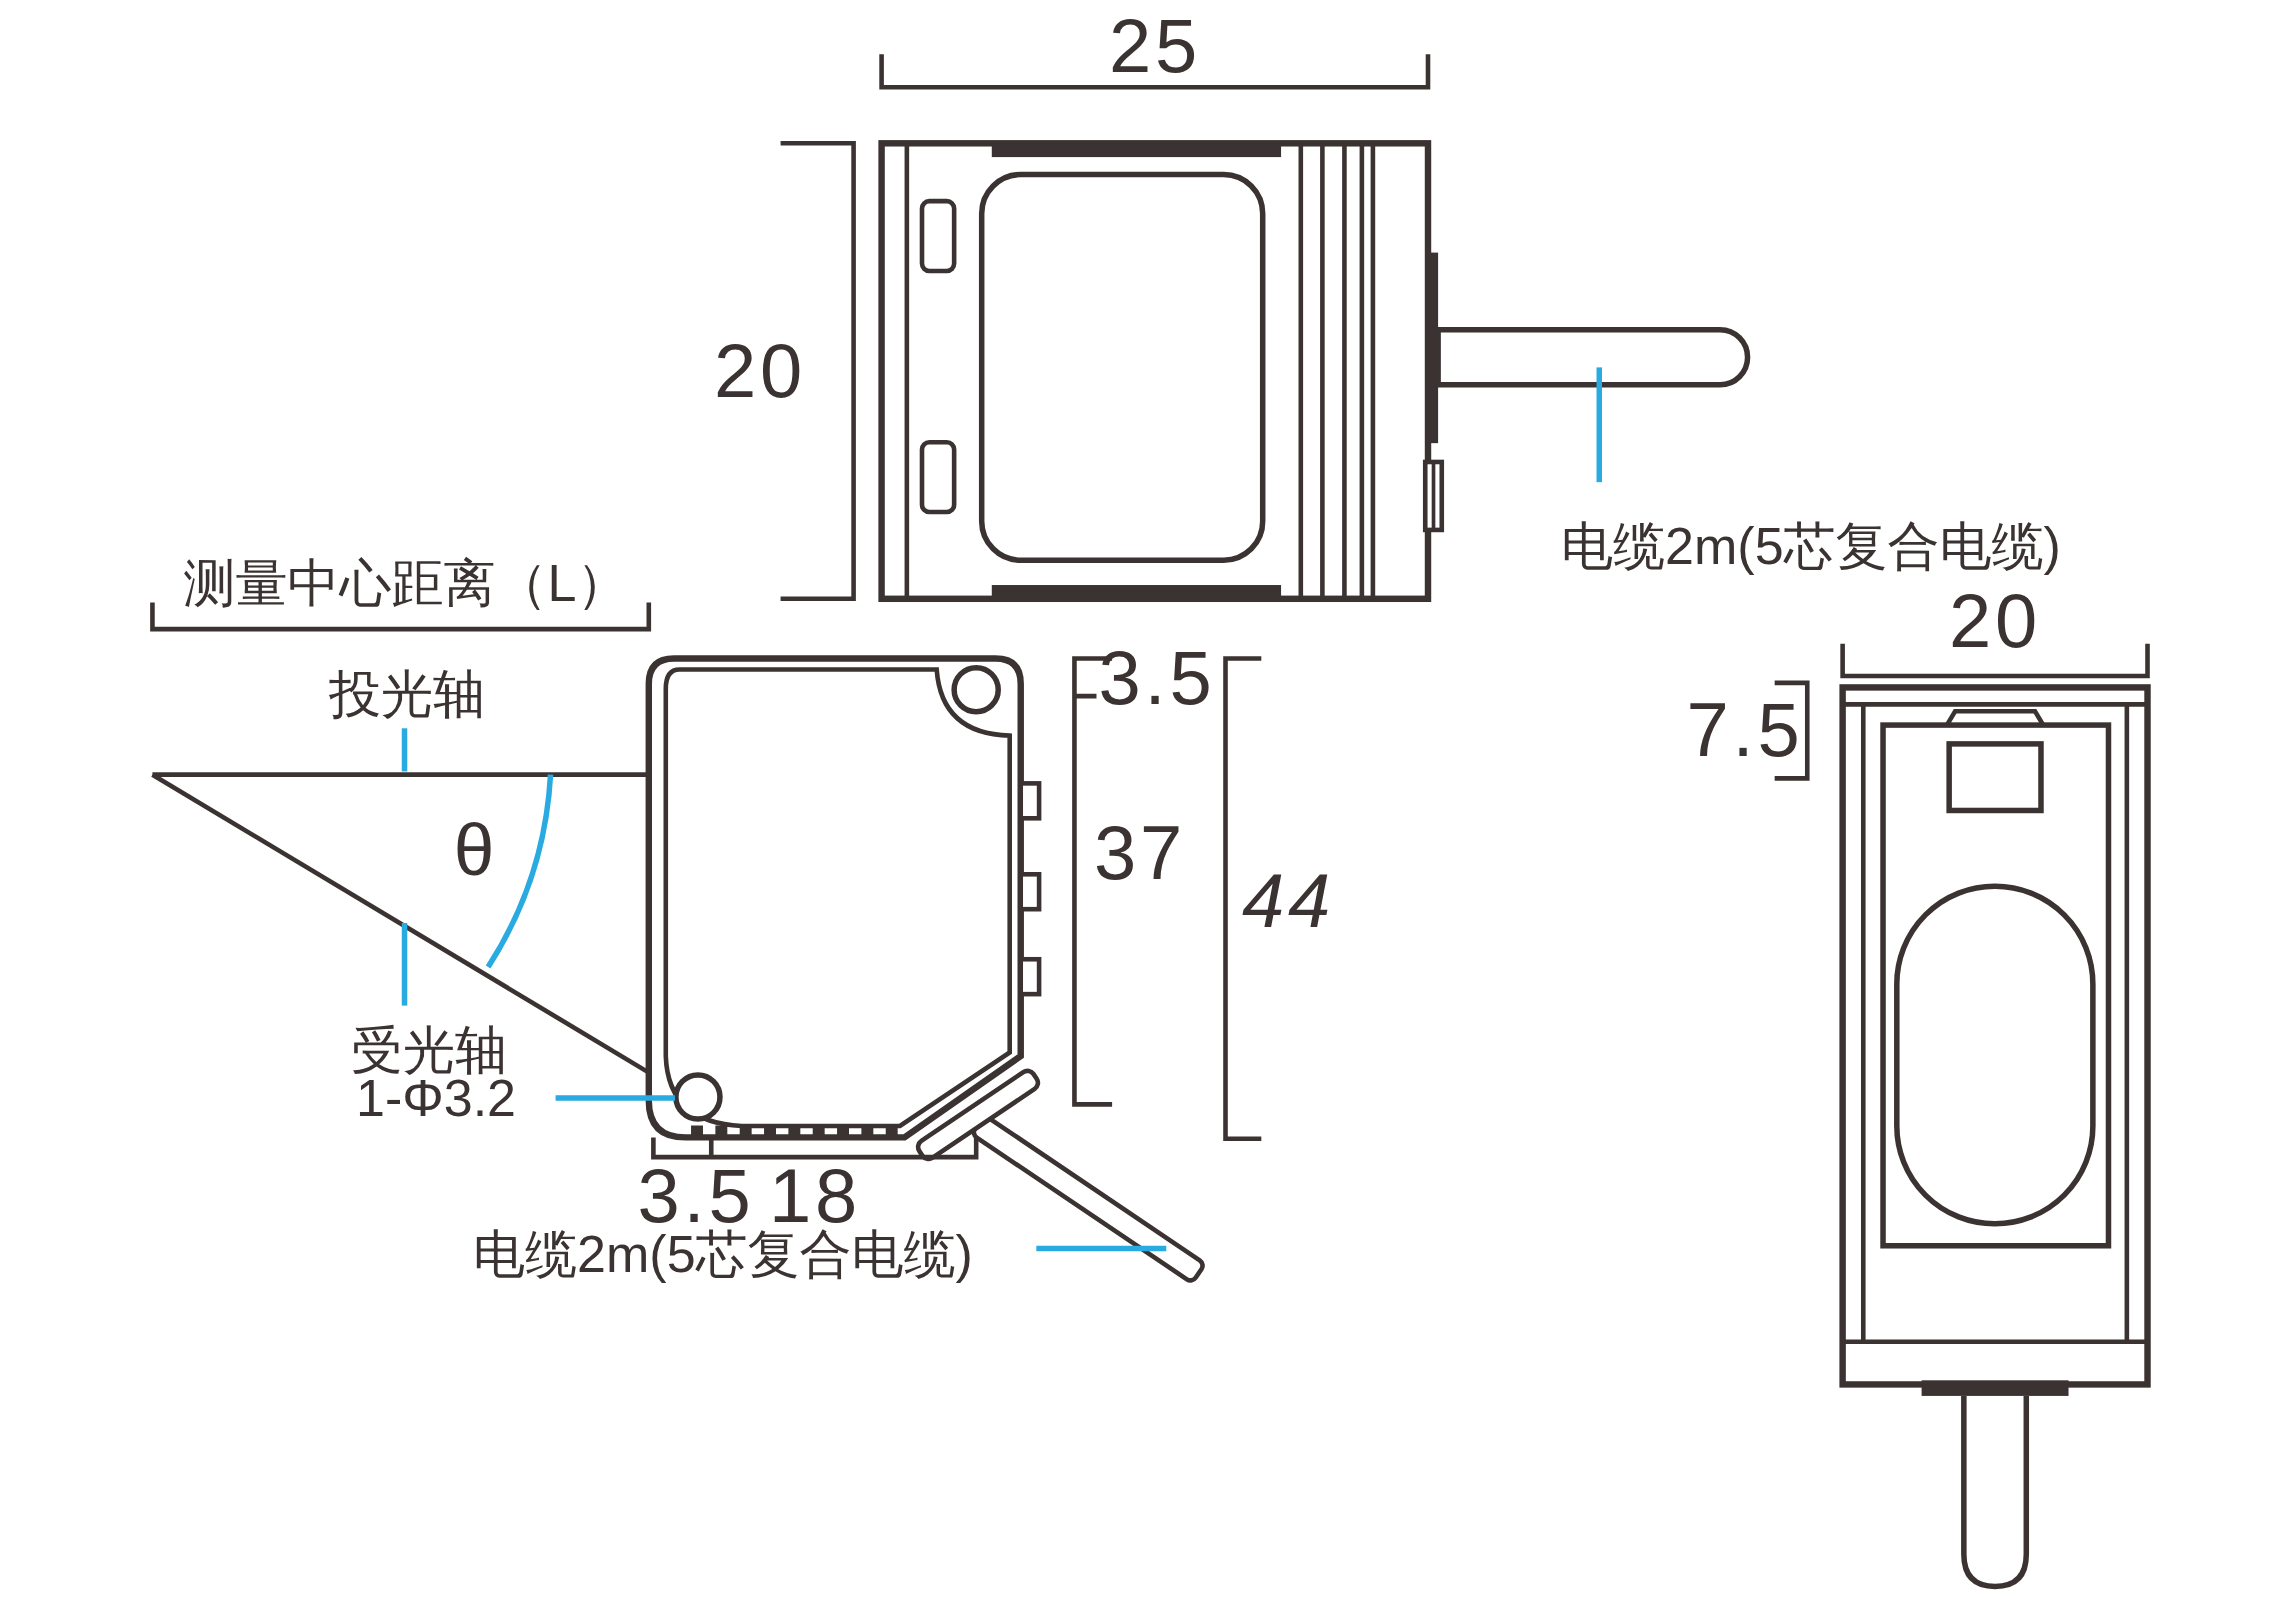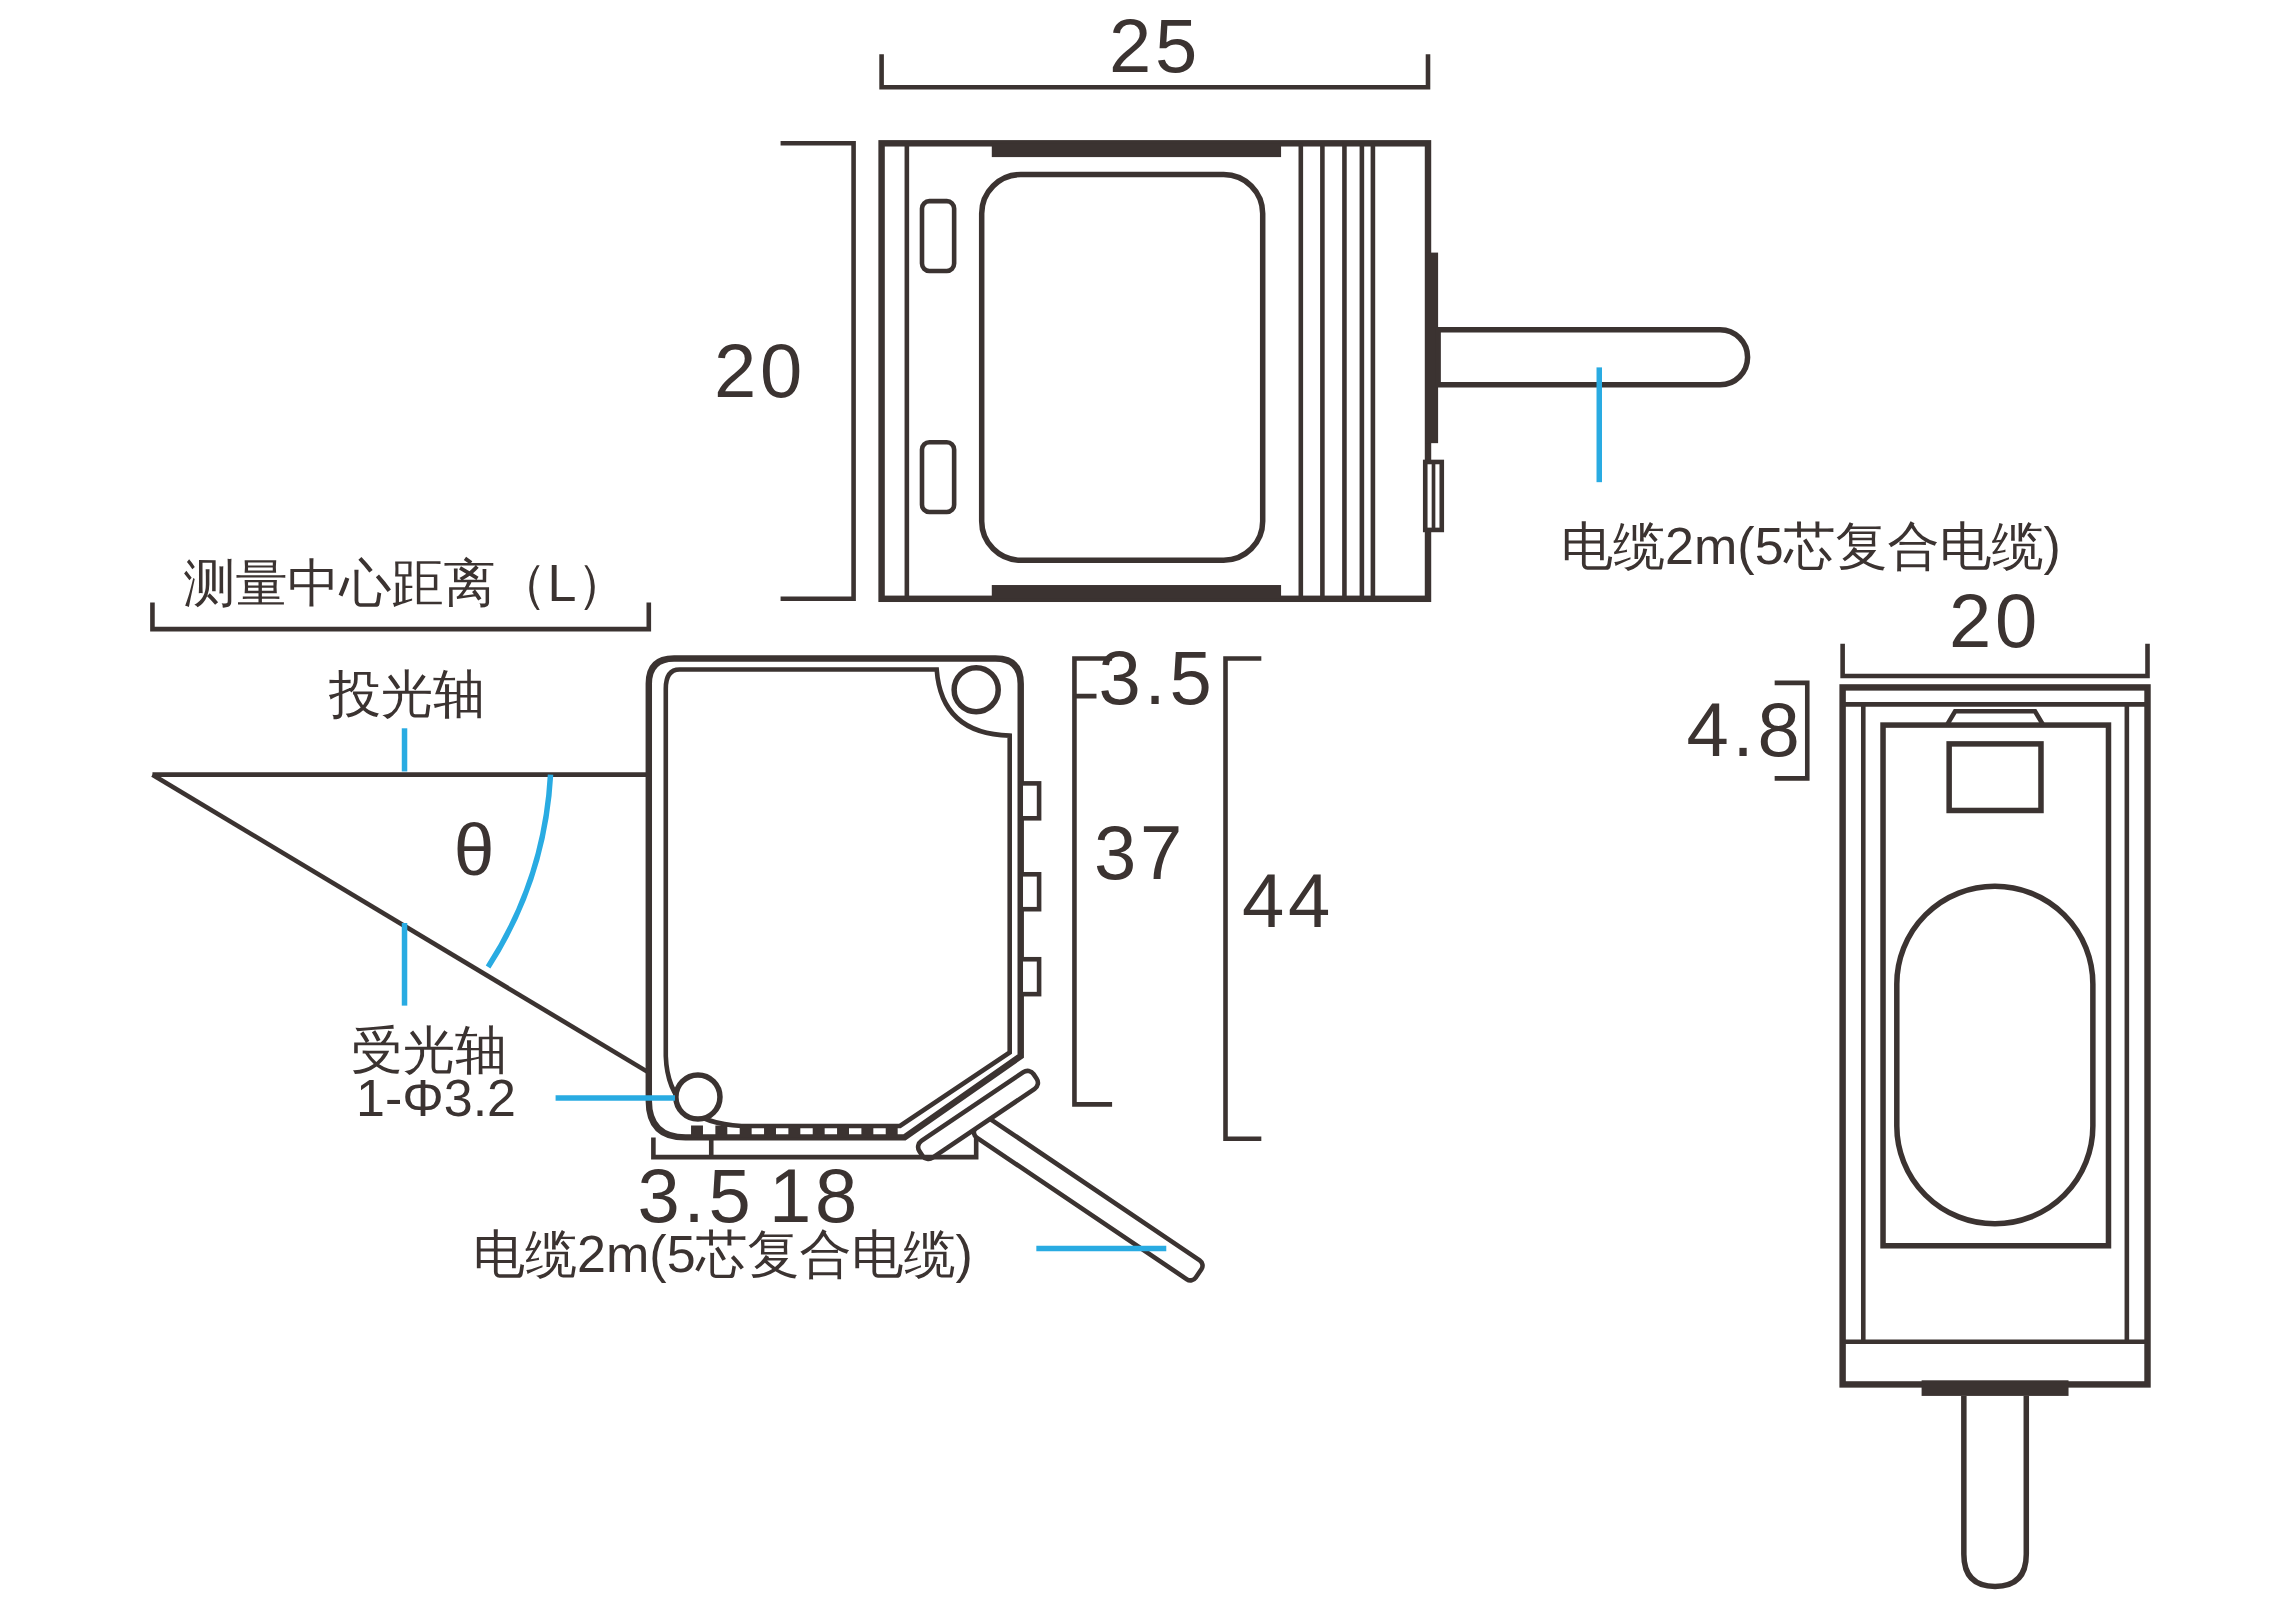--- a/index.html
+++ b/index.html
@@ -90,21 +90,21 @@
   <div class="lbl dim" style="left:760px;top:371px;">20</div>
   <div class="lbl cjk" style="left:1811px;top:546px;">电缆2m(5芯复合电缆)</div>
 
   <div class="lbl cjk" style="left:406px;top:583px;">测量中心距离（L）</div>
   <div class="lbl cjk" style="left:407px;top:694px;">投光轴</div>
   <div class="lbl theta" style="left:474px;top:849px;">θ</div>
   <div class="lbl cjk" style="left:429px;top:1050px;">受光轴</div>
   <div class="lbl cjk" style="left:436px;top:1098px;">1-Φ3.2</div>
   <div class="lbl dim" style="left:1157px;top:678px;">3.5</div>
   <div class="lbl dim" style="left:1140px;top:853px;">37</div>
-  <div class="lbl dim" style="left:1288px;top:901px;">44</div>
+  <div class="lbl dim" style="left:1288px;top:901px;font-style:italic;">44</div>
   <div class="lbl dim" style="left:696px;top:1196px;">3.5</div>
   <div class="lbl dim" style="left:815px;top:1196px;">18</div>
   <div class="lbl cjk" style="left:723px;top:1254px;">电缆2m(5芯复合电缆)</div>
 
   <div class="lbl dim" style="left:1995px;top:621px;">20</div>
-  <div class="lbl dim" style="left:1745px;top:730px;">4.8</div>
+  <div class="lbl dim" style="left:1745px;top:730px;">7.5</div>
 </div>
 
 
 </body></html>

